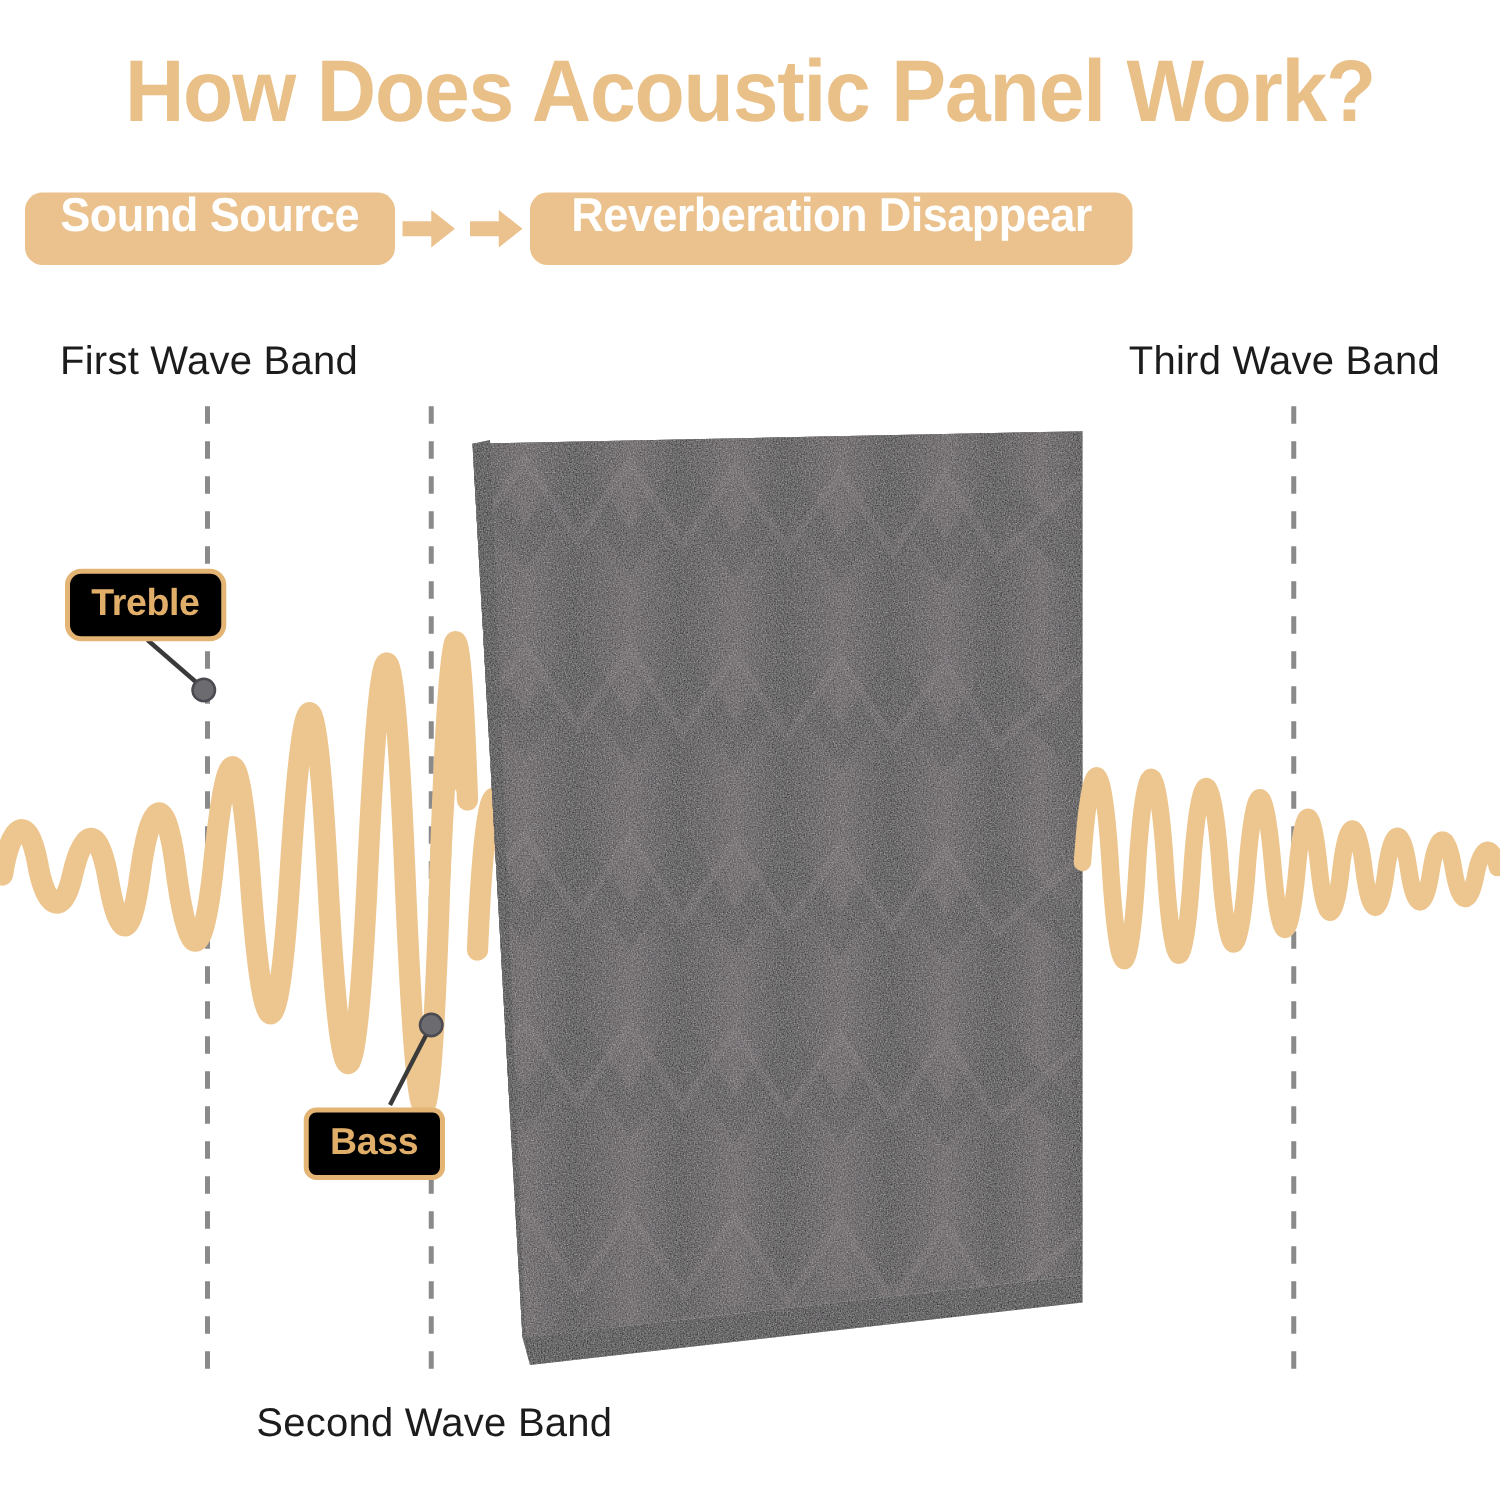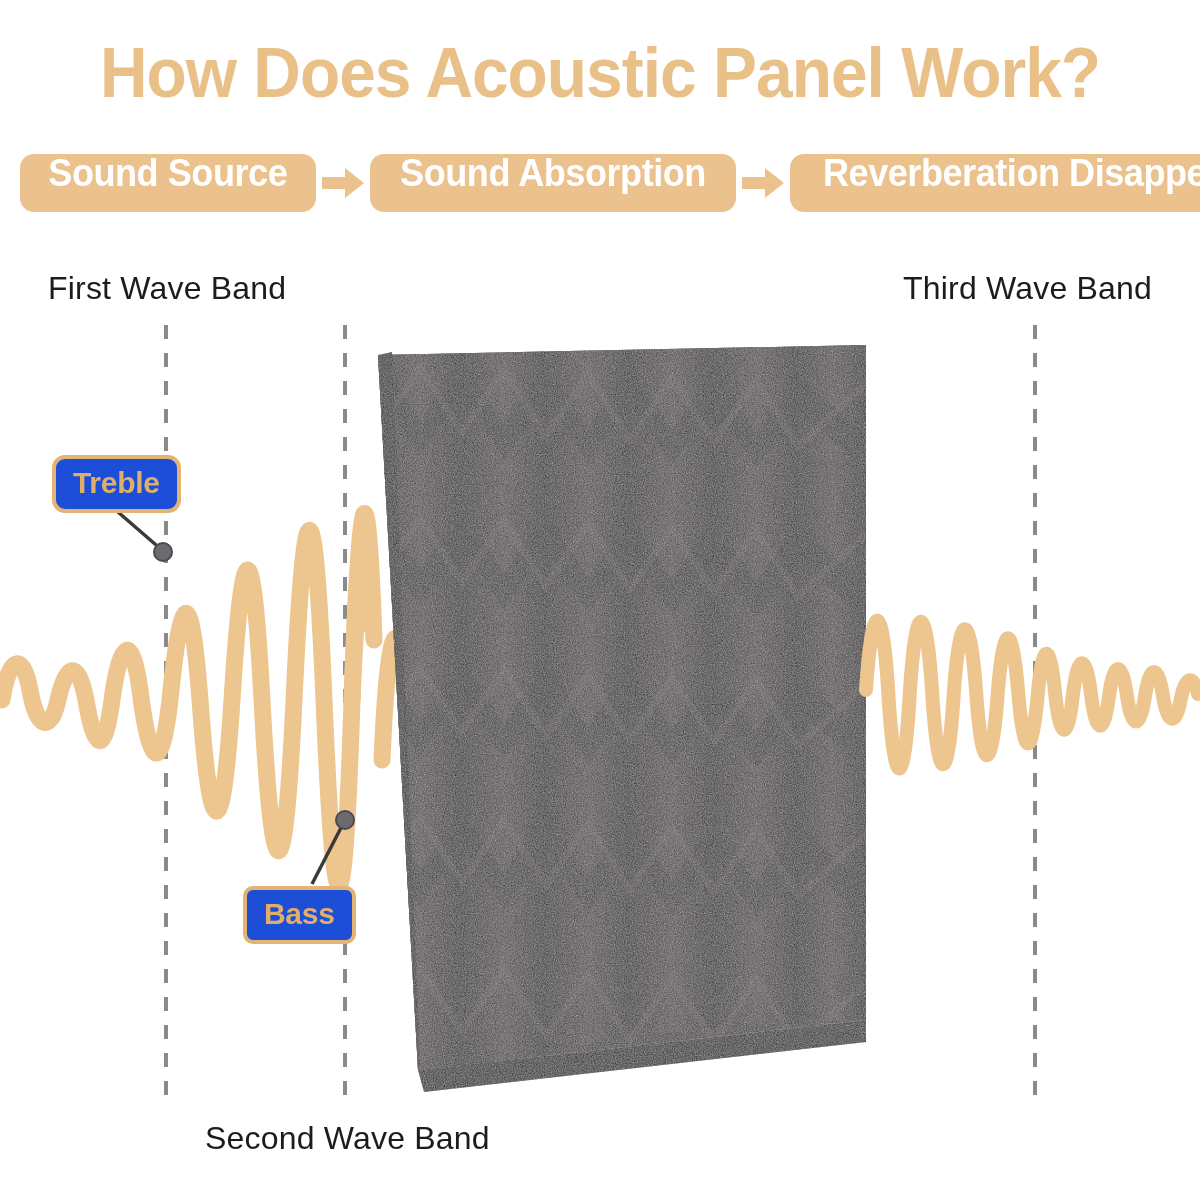--- a/index.html
+++ b/index.html
@@ -79,21 +79,21 @@
     left: 0; top: 0;
     width: 1200px; height: 1200px;
     pointer-events: none;
   }
 
   
   .callout {
     position: absolute;
     border: 4px solid #E3B473;
     border-radius: 13px;
-    background: #1d4ed8;
+    background: #000000;
     color: #E0AE69;
     font-weight: bold;
     font-size: 30px;
     line-height: 30px;
     padding: 9px 17px 11px 17px;
     white-space: nowrap;
     letter-spacing: -0.3px;
     text-align: center;
   }
   #callout-treble { left: 52px;  top: 455px; }
@@ -114,23 +114,20 @@
     <div class="badge">
       <span>Sound Source</span>
     </div>
 
     <div class="arrow">
       <svg width="46" height="34" viewBox="0 0 46 34">
         <path d="M2 11 H25 V2 L44 17 L25 32 V23 H2 Z" fill="#EBC28D"></path>
       </svg>
     </div>
 
-    <div class="badge">
-      <span>Sound Absorption</span>
-    </div>
 
     <div class="arrow">
       <svg width="46" height="34" viewBox="0 0 46 34">
         <path d="M2 11 H25 V2 L44 17 L25 32 V23 H2 Z" fill="#EBC28D"></path>
       </svg>
     </div>
 
     <div class="badge">
       <span>Reverberation Disappear</span>
     </div>

